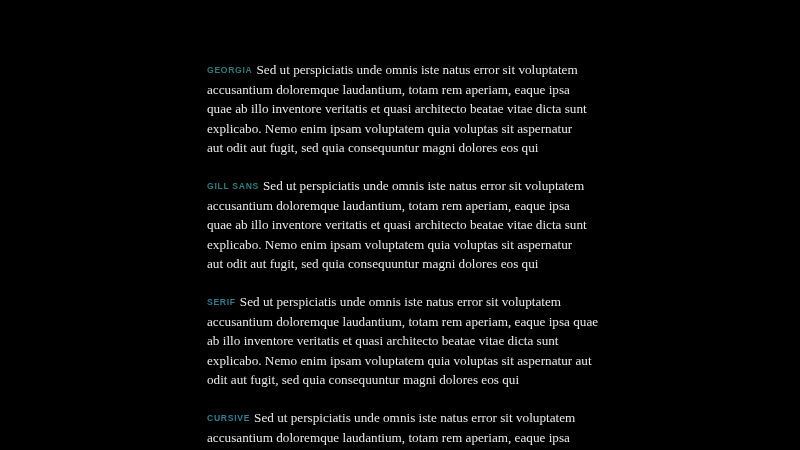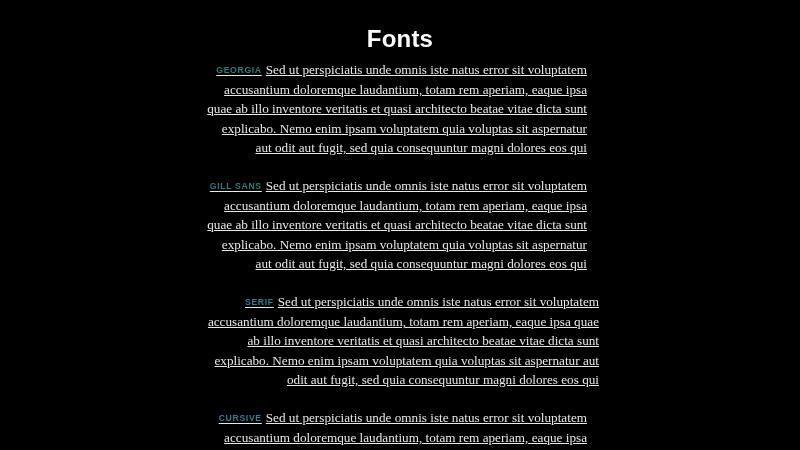--- a/index.html
+++ b/index.html
@@ -45,22 +45,21 @@
     width: 400px;
   }
 
   .font-sample {
     margin: 0 0 19px 0;
     width: 380px;
     font-family: "Liberation Serif", serif;
     font-size: 13.2px;
     line-height: 19.2px;
     color: #e8e8e8;
-    text-align: right;
-    text-decoration: underline;
+    text-align: left;
   }
 
   .font-sample.wide {
     width: 392px;
   }
 
   .sample-label {
     font-family: "Liberation Sans", sans-serif;
     font-size: 8.6px;
     font-weight: bold;
@@ -78,21 +77,20 @@
 
   .sample-body {
     color: #e8e8e8;
   }
 </style>
 </head>
 <body>
 
 <div class="page">
 
-  <h1 class="page-title">Fonts</h1>
 
   <div class="content">
 
     <p class="font-sample">
       <span class="sample-label">GEORGIA</span><span class="sample-body">Sed ut perspiciatis unde omnis iste natus error sit voluptatem accusantium doloremque laudantium, totam rem aperiam, eaque ipsa quae ab illo inventore veritatis et quasi architecto beatae vitae dicta sunt explicabo. Nemo enim ipsam voluptatem quia voluptas sit aspernatur aut odit aut fugit, sed quia consequuntur magni dolores eos qui</span>
     </p>
 
     <p class="font-sample">
       <span class="sample-label">GILL SANS</span><span class="sample-body">Sed ut perspiciatis unde omnis iste natus error sit voluptatem accusantium doloremque laudantium, totam rem aperiam, eaque ipsa quae ab illo inventore veritatis et quasi architecto beatae vitae dicta sunt explicabo. Nemo enim ipsam voluptatem quia voluptas sit aspernatur aut odit aut fugit, sed quia consequuntur magni dolores eos qui</span>
     </p>

